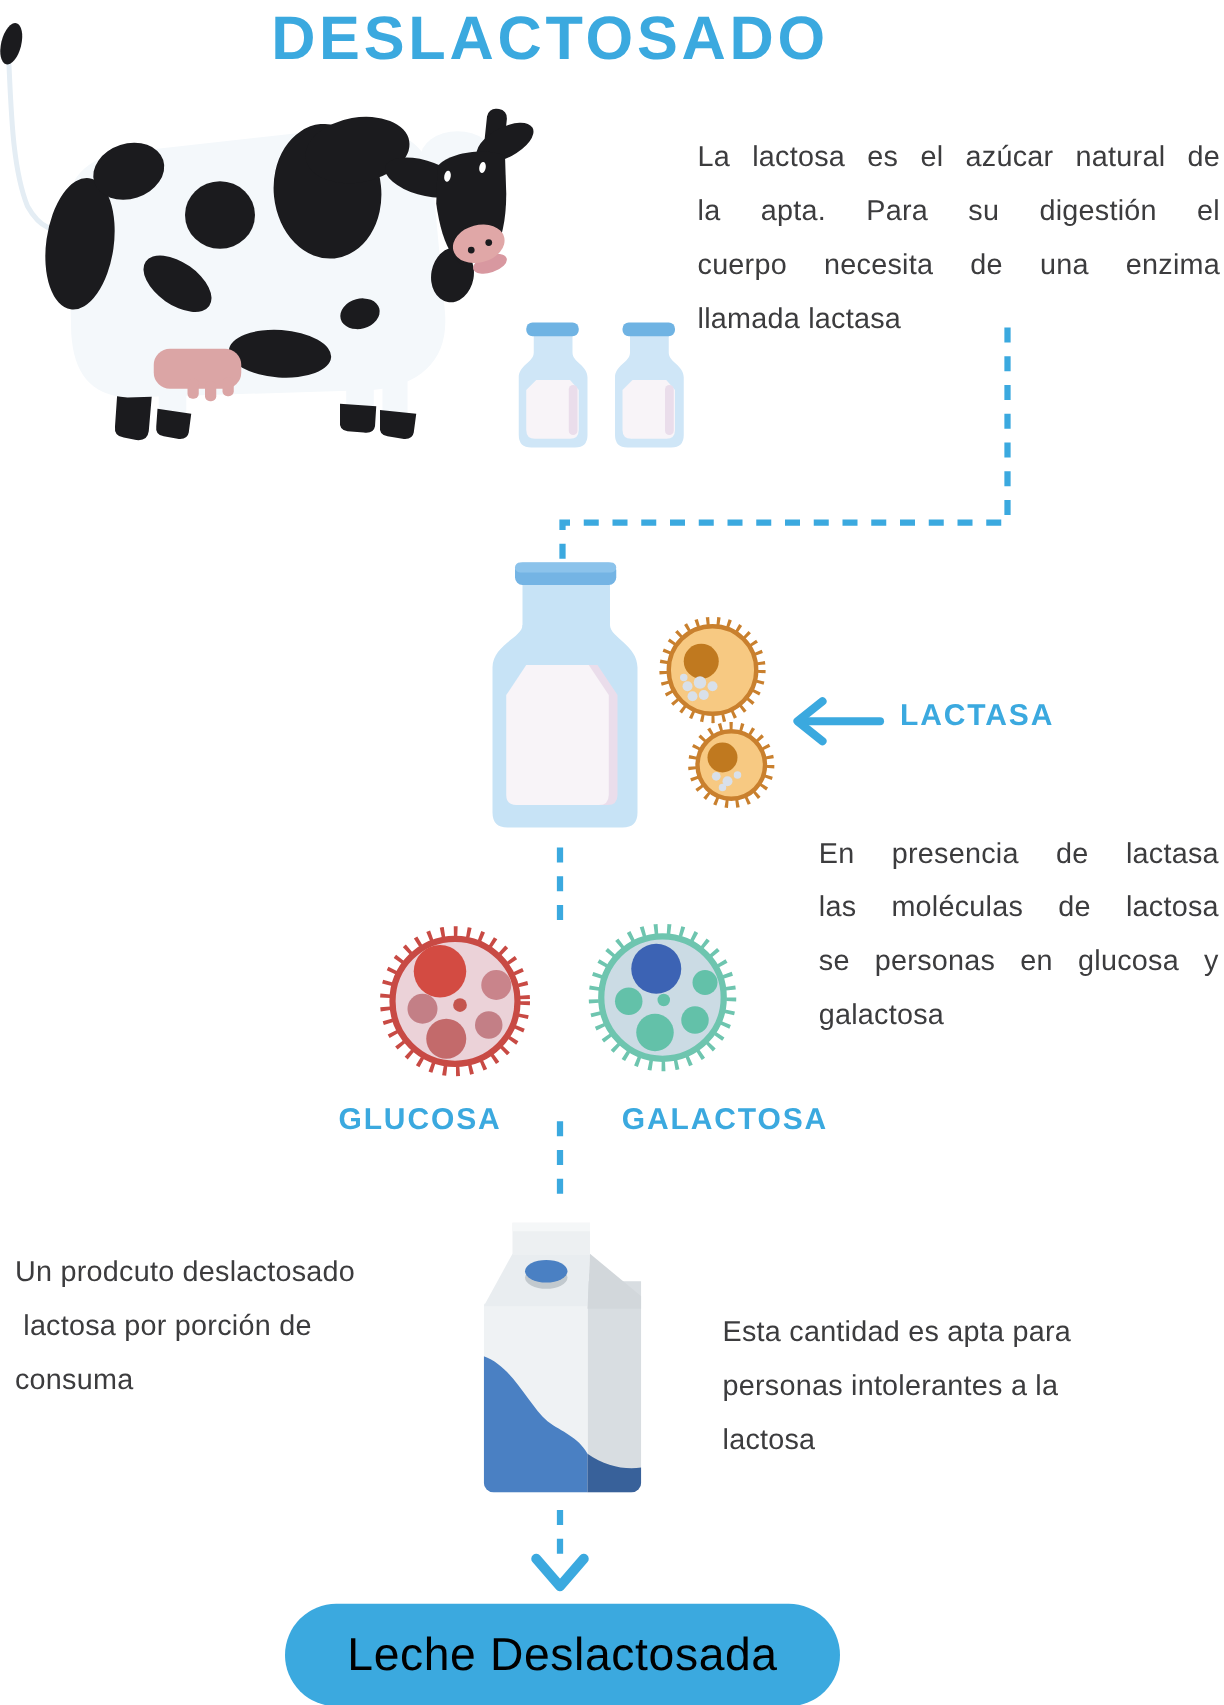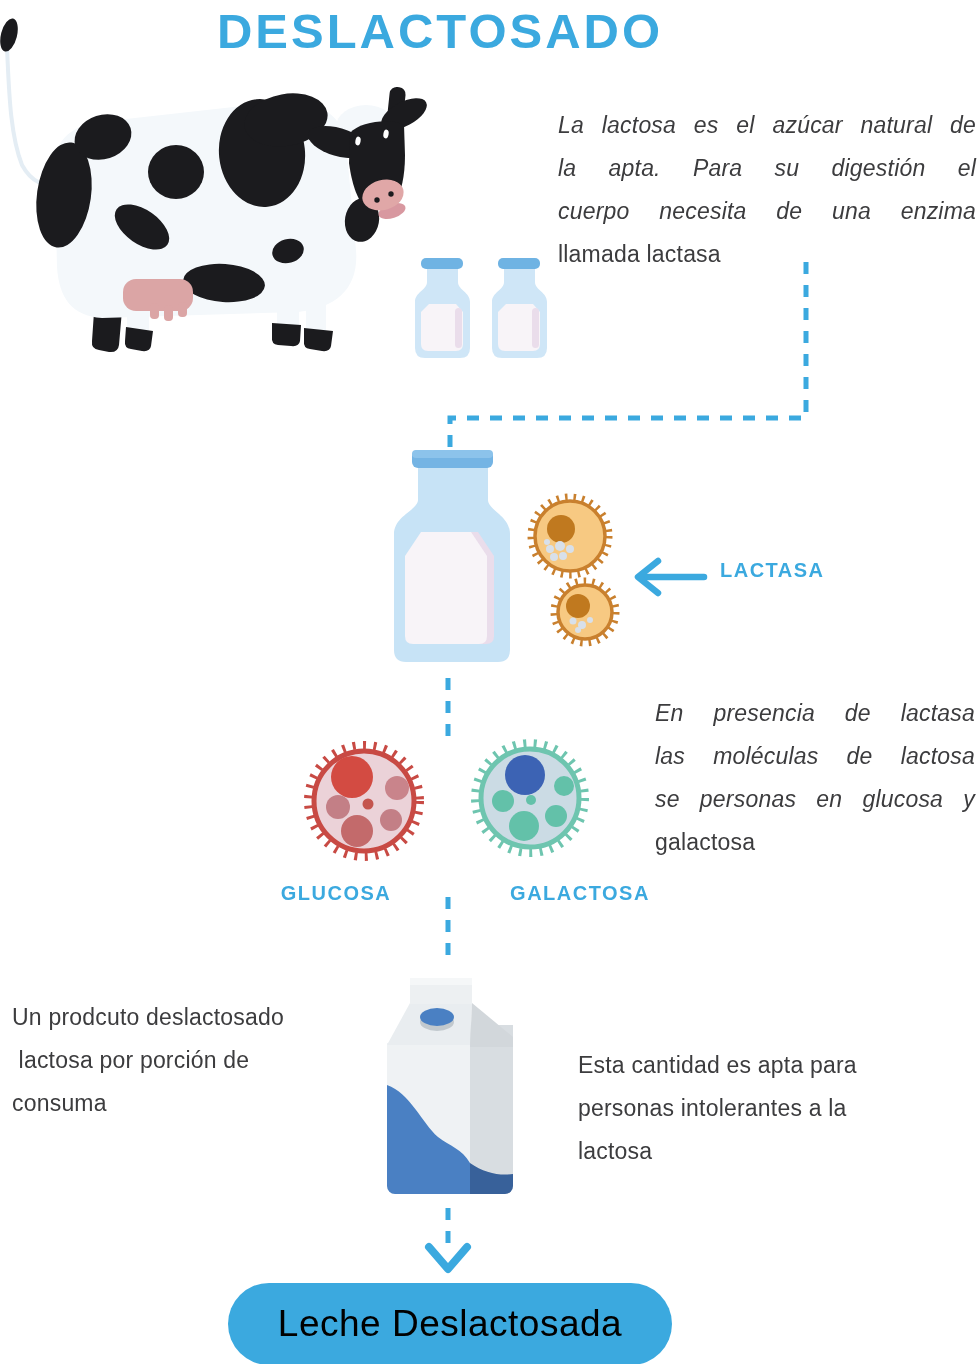--- a/index.html
+++ b/index.html
@@ -2,22 +2,22 @@
 <html style="--accent: #3BA9DF; --text: #3C3C3E;"><head>
 <meta charset="utf-8">
 <style>
   :root{ --accent:#3BA9DF; --text:#3C3C3E; }
   html,body{margin:0;padding:0;background:#fff;}
   .canvas{position:relative;width:979px;height:1364px;background:#ffffff;overflow:hidden;
           font-family:"Liberation Sans",sans-serif;color:var(--text);}
   .title{position:absolute;top:3px;left:440px;transform:translateX(-50%);
          font-size:49px;font-weight:800;letter-spacing:3px;color:var(--accent);white-space:nowrap;text-align:right;}
   .para{position:absolute;font-size:23px;line-height:43px;letter-spacing:.2px;font-weight:400;}
-  .para .jline{text-align:justify;text-align-last:justify;font-style:italic;}
-  .biglabel{position:absolute;font-size:20px;font-weight:800;letter-spacing:1.5px;
+  .para .jline{text-align:justify;text-align-last:justify;}
+  .biglabel{position:absolute;font-size:24px;font-weight:800;letter-spacing:1.5px;
             color:var(--accent);white-space:nowrap;}
   .centerx{transform:translateX(-50%);}
   .pill{position:absolute;left:228px;top:1283px;width:444px;height:82px;border-radius:41px;
         background:var(--accent);display:flex;align-items:center;justify-content:center;
         color:#000000;font-size:37px;letter-spacing:.5px;font-weight:400;}
   .art{position:absolute;}
   .overlay{position:absolute;left:0;top:0;pointer-events:none;}
 </style>
 </head>
 <body>
@@ -130,21 +130,21 @@
         <circle cx="55" cy="136" r="3.5"></circle>
           <circle cx="64" cy="140" r="4"></circle>
         <circle cx="72" cy="135" r="3"></circle>
           <circle cx="60" cy="145" r="3"></circle>
       </g>
     </g>
   </svg>
 
   <div class="biglabel" style="left:720px;top:559px">LACTASA</div>
 
-  <div class="para" style="left:655px;top:692px;width:320px">
+  <div class="para" style="left:655px;top:661px;width:320px">
       <div class="jline">En presencia de lactasa</div>
       <div class="jline">las moléculas de lactosa</div>
       <div class="jline">se personas en glucosa y</div>
       <div>galactosa</div>
     </div>
 
   <svg class="art" style="left:295px;top:735px" width="305" height="135" viewBox="0 0 305 135">
     <g>
       <circle cx="69" cy="66" r="56" fill="none" stroke="#C84A44" stroke-width="8" stroke-dasharray="3 7.5"></circle>
       <circle cx="69" cy="66" r="50" fill="#EBD2D8" stroke="#C84A44" stroke-width="5"></circle>

